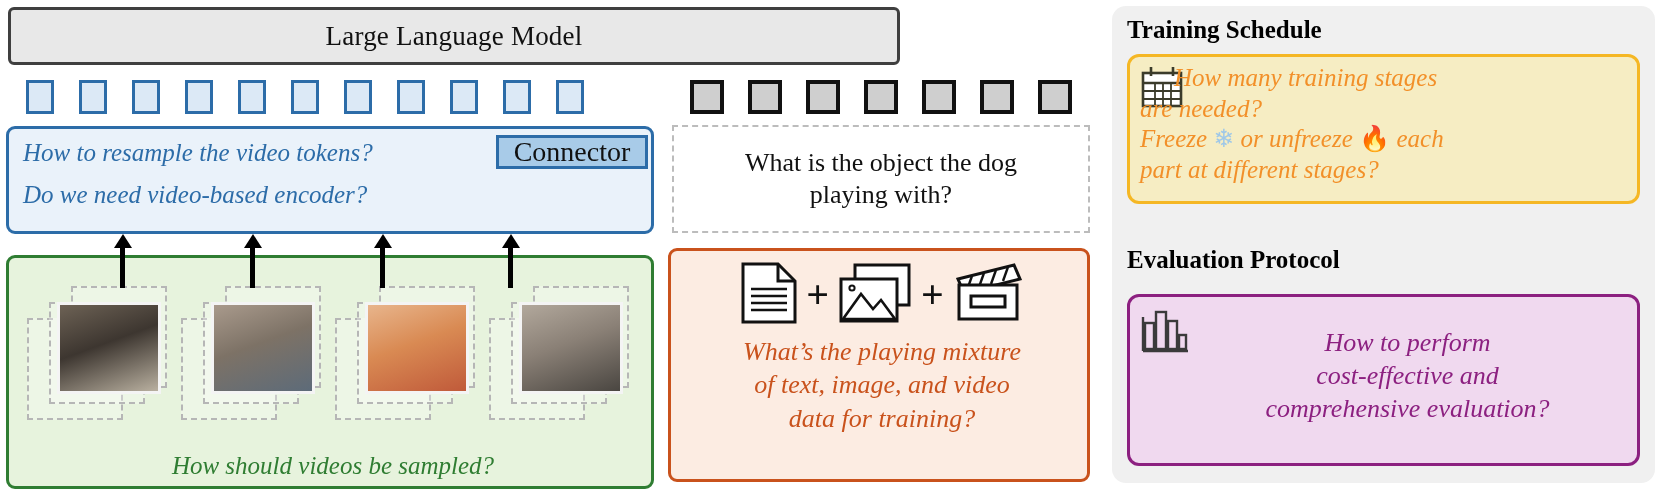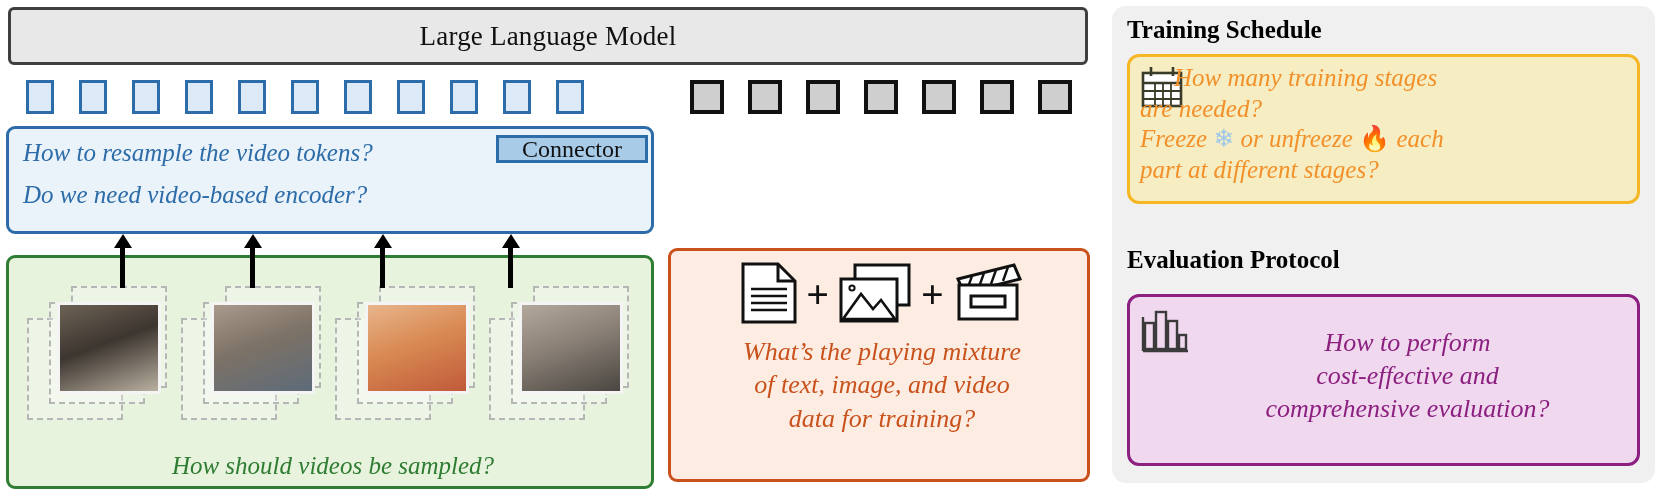--- a/index.html
+++ b/index.html
@@ -5,21 +5,21 @@
   html,body{margin:0;padding:0;background:#ffffff;}
   body{
     width:1661px;height:489px;overflow:hidden;
     font-family:"Liberation Serif", serif;
     position:relative;
   }
   .root{position:absolute;left:0;top:0;width:1661px;height:489px;}
 
   
   .llm-bar{
-    position:absolute;left:8px;top:7px;width:1080px;height:58px;
+    position:absolute;left:8px;top:7px;width:892px;height:58px;
     background:#e8e8e8;border:3px solid #3f3f3f;border-radius:6px;
     box-sizing:border-box;
     display:flex;align-items:center;justify-content:center;
   }
   .llm-bar .txt{font-size:27px;color:#111;letter-spacing:.2px;}
 
   .tokrow{position:absolute;top:80px;height:36px;}
   .tok{
     position:absolute;top:0;width:28px;height:34px;box-sizing:border-box;
   }
@@ -33,24 +33,24 @@
     box-sizing:border-box;
   }
   .bq{
     position:absolute;left:14px;font-style:italic;color:#2c6ca8;font-size:25px;
     white-space:nowrap;
   }
   .bq.q1{top:10px;}
   .bq.q2{top:52px;}
 
   .connector{
-    position:absolute;left:487px;top:6px;width:152px;height:28px;
+    position:absolute;left:487px;top:6px;width:152px;height:34px;
     background:#a8cbe8;border:3px solid #2c6ca8;box-sizing:border-box;
     display:flex;align-items:center;justify-content:center;
-    font-size:24px;color:#111;
+    font-size:28px;color:#111;
   }
   .encoder-wrap{
     position:absolute;left:473px;top:48px;width:166px;height:54px;
   }
   .encoder-wrap svg{position:absolute;left:0;top:0;}
   .encoder-wrap .lbl{
     position:absolute;left:0;top:0;width:166px;height:54px;
     display:flex;align-items:center;justify-content:center;
     font-size:24px;color:#111;padding-left:18px;box-sizing:border-box;
   }
@@ -172,20 +172,26 @@
   <div class="bluepanel">
     <div class="bq q1">How to resample the video tokens?</div>
     <div class="bq q2">Do we need video-based encoder?</div>
 
     <div class="connector">
       <span>Connector</span>
     </div>
 
   </div>
 
+  <div class="dashbox">
+    <div class="txt">
+      <span>What is the object the dog</span><br>
+      <span>playing with?</span>
+    </div>
+  </div>
 
   <div class="greenpanel">
     <div id="clips">
         <div class="clipgroup" style="left: 18px;">
           <div class="ghost" style="left: 0px; top: 44px; width: 92px; height: 98px;"></div>
           <div class="ghost" style="left: 22px; top: 28px; width: 92px; height: 98px;"></div>
           <div class="ghost" style="left: 44px; top: 12px; width: 92px; height: 98px;"></div>
           <div class="frame" style="left: 30px; top: 28px;">
             <div class="img" style="background: linear-gradient(160deg, rgb(109, 98, 85) 0%, rgb(61, 54, 48) 45%, rgb(185, 176, 160) 100%);"></div>
           </div>

